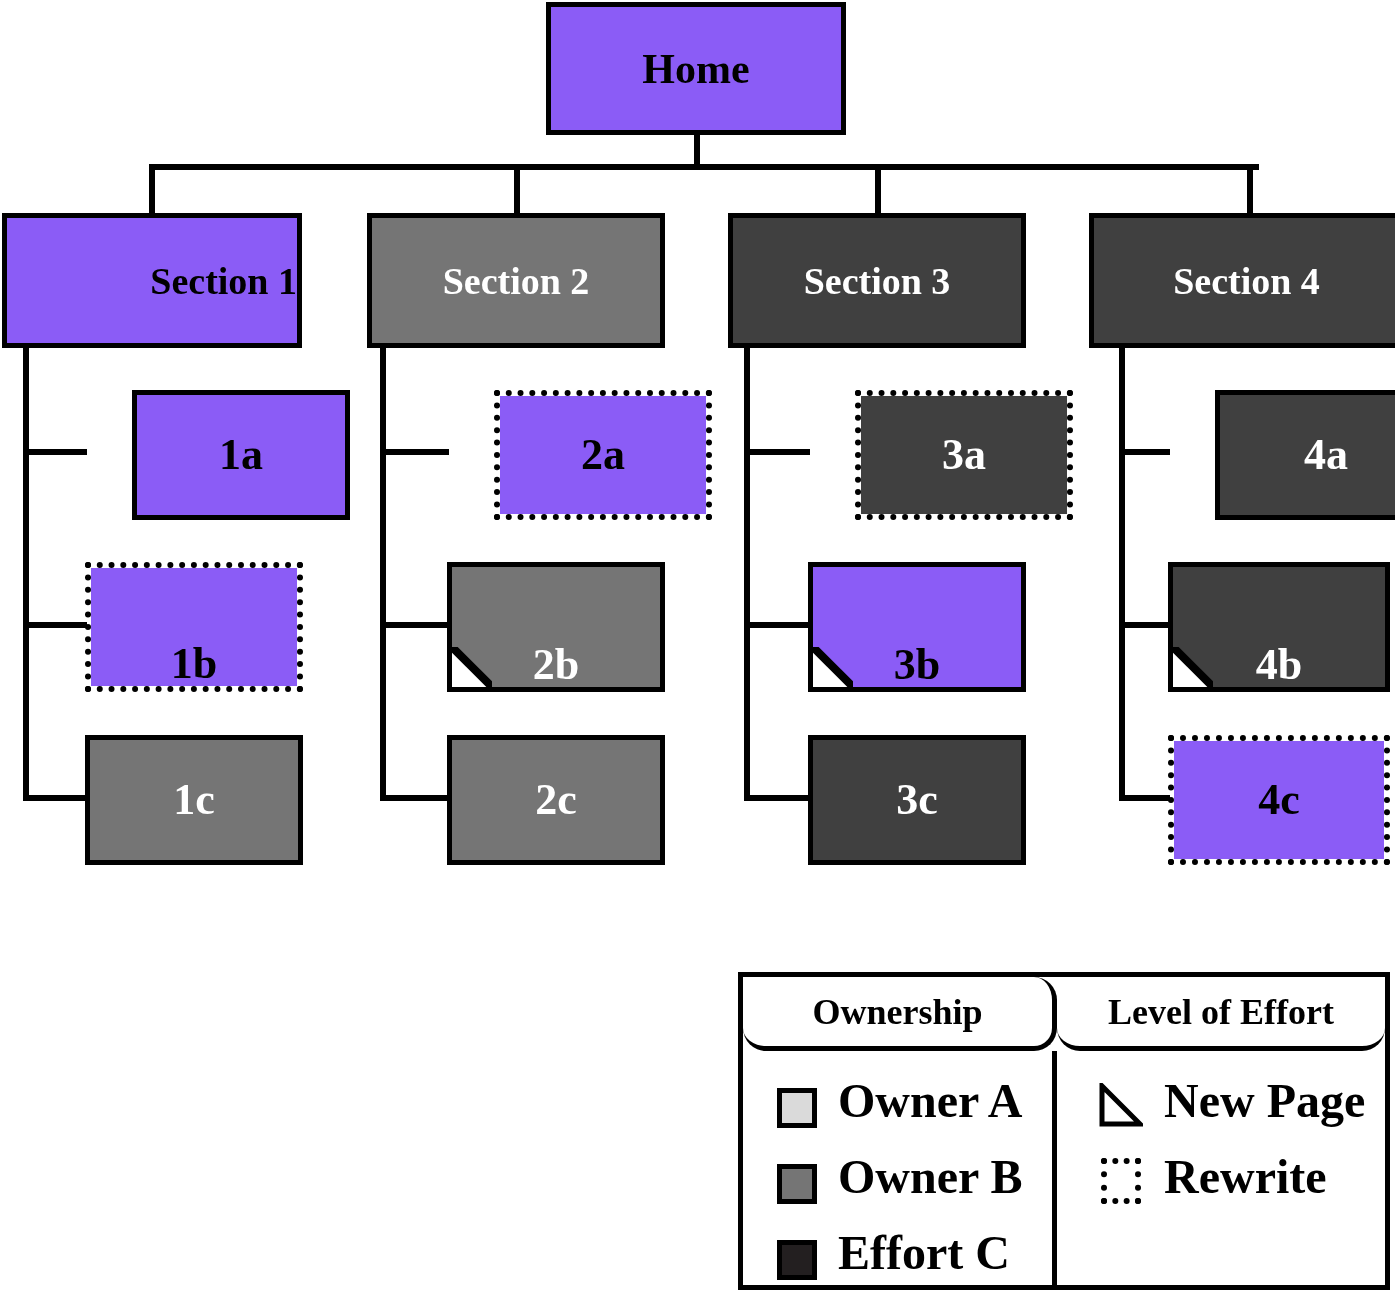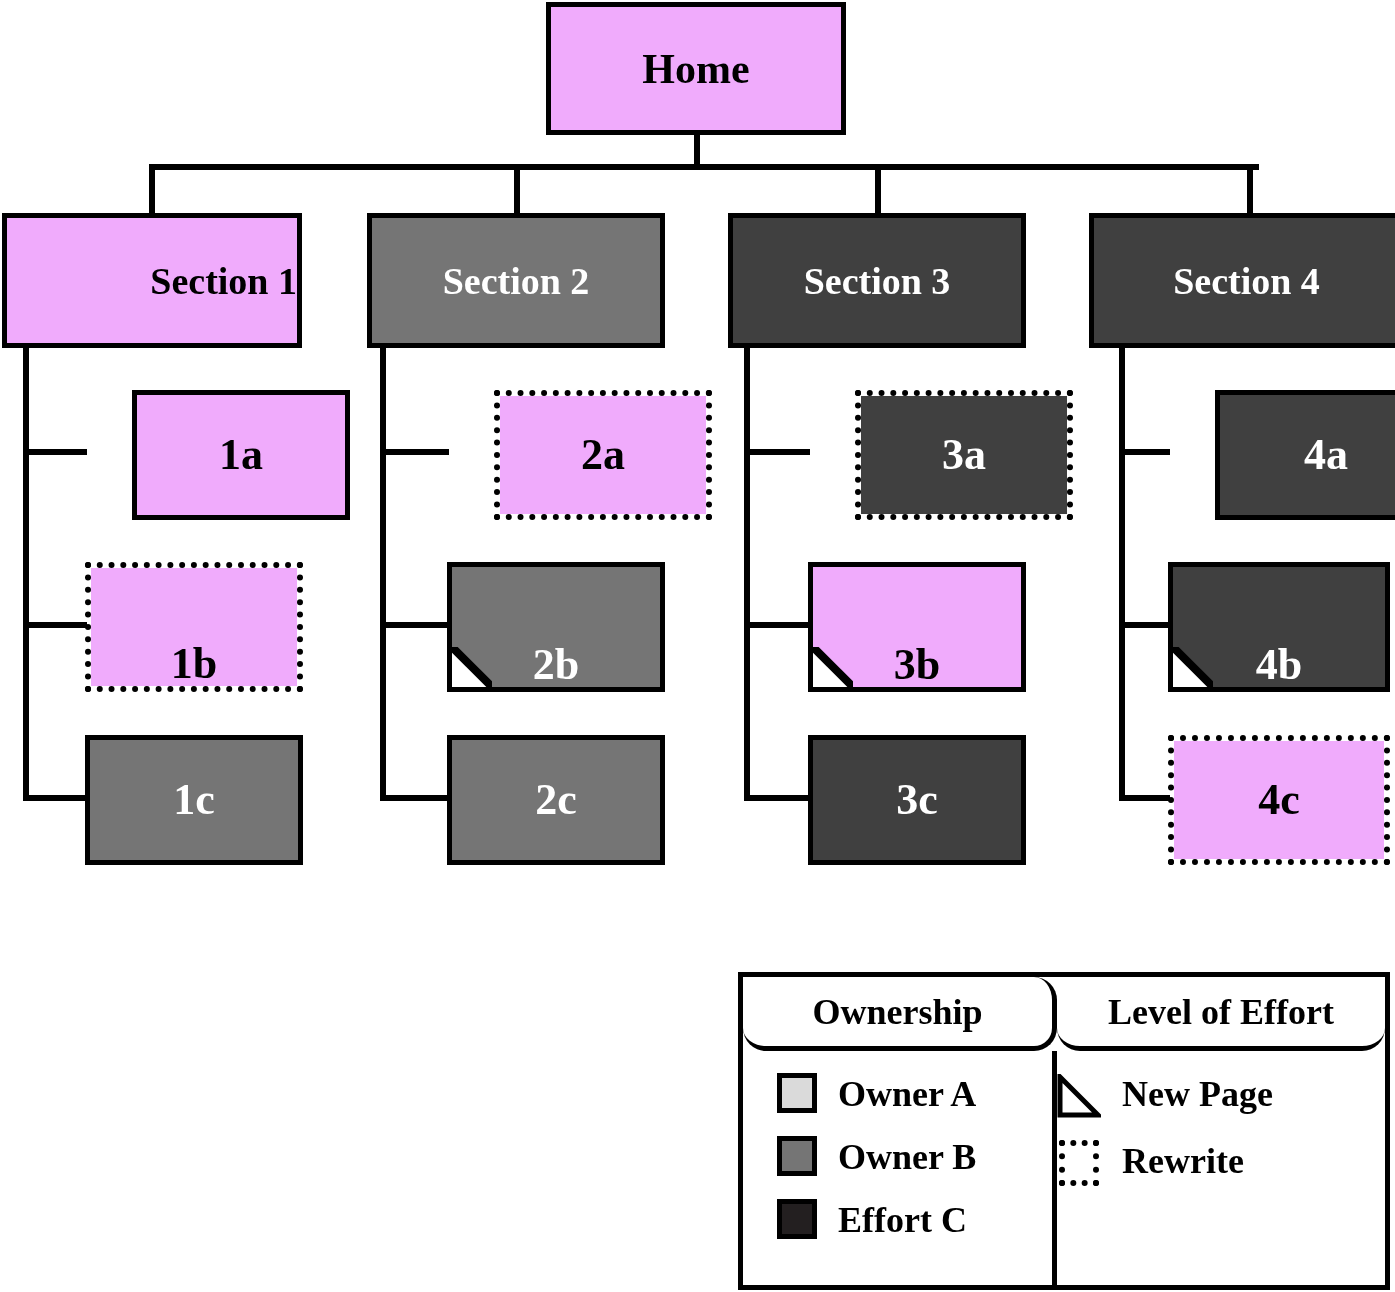--- a/index.html
+++ b/index.html
@@ -23,21 +23,21 @@
   .stub.c1{left:23px;width:64px;}
   .stub.c2{left:380px;width:69px;}
   .stub.c3{left:744px;width:66px;}
   .stub.c4{left:1119px;width:51px;}
   
   .box{
     position:absolute;box-sizing:border-box;border:5px solid #000000;
     display:flex;align-items:center;justify-content:center;
     text-align:center;line-height:1;
   }
-  .fill-light{background:#f0abfc;color:#000000;}
+  .fill-light{background:#8b5cf6;color:#000000;}
   .fill-mid{background:#757575;color:#ffffff;}
   .fill-dark{background:#404040;color:#ffffff;}
   .dotted{border:6px dotted #000000;background-clip:padding-box;}
   #n-home{left:546px;top:2px;width:300px;height:133px;font-size:42px;}
   .section{top:213px;height:135px;font-size:38px;}
   #n-s1{left:2px;width:300px;justify-content:flex-end;}
   #n-s2{left:367px;width:298px;}
   #n-s3{left:728px;width:298px;}
   #n-s4{left:1089px;width:315px;}
   .child{width:218px;height:130px;font-size:44px;}
@@ -50,22 +50,22 @@
     position:absolute;left:738px;top:972px;width:652px;height:318px;
     box-sizing:border-box;border:5px solid #000000;background:#ffffff;
     display:grid;grid-template-columns:314px 1fr;grid-template-rows:74px 1fr;
   }
   .lg-cell{box-sizing:border-box;}
   .lg-left{border-right:5px solid #000000;}
   .lg-head{border-bottom:5px solid #000000;display:flex;align-items:center;
     justify-content:center;font-size:36px;color:#000000;border-radius:23px;}
   .lg-body{padding-top:22px;display:flex;flex-direction:column;gap:21px;}
   .lg-body.owners{padding-left:34px;}
-  .lg-body.effort{}
-  .lg-item{display:flex;align-items:flex-start;gap:21px;font-size:36px;color:#000000;}
+  .lg-body.effort{padding-left:42px;}
+  .lg-item{display:flex;align-items:flex-end;gap:21px;font-size:48px;color:#000000;}
   .swatch{width:40px;height:40px;box-sizing:border-box;border:5px solid #000000;flex:0 0 auto;}
   .sw-a{background:#dadada;} .sw-b{background:#757575;} .sw-c{background:#231f20;}
   .fx-icon{width:44px;height:46px;flex:0 0 auto;display:flex;align-items:center;justify-content:center;}
   .dotted-sq{width:40px;height:46px;box-sizing:border-box;border:6px dotted #000000;}
 </style>
 </head>
 <body>
 
 <div class="canvas">
 

